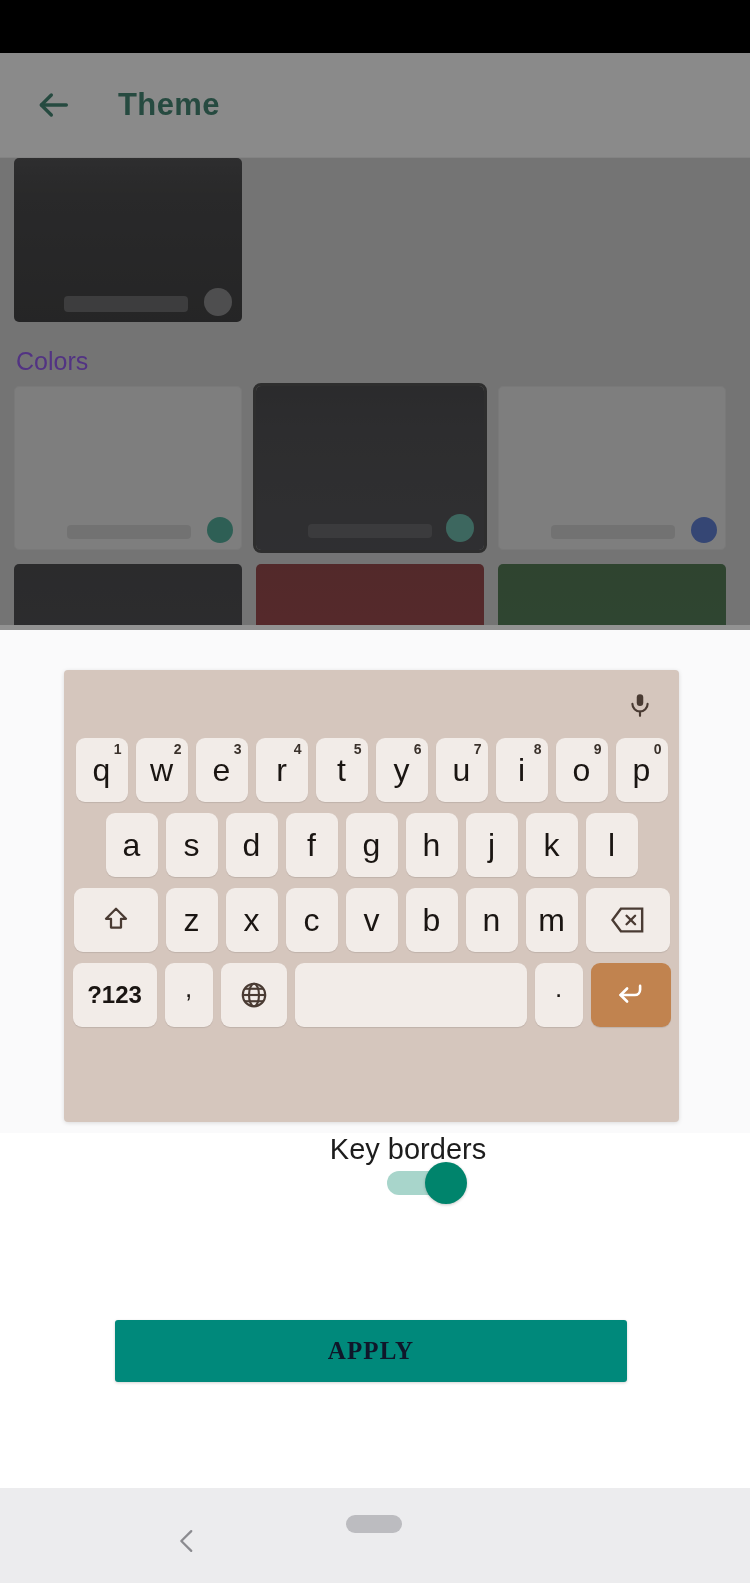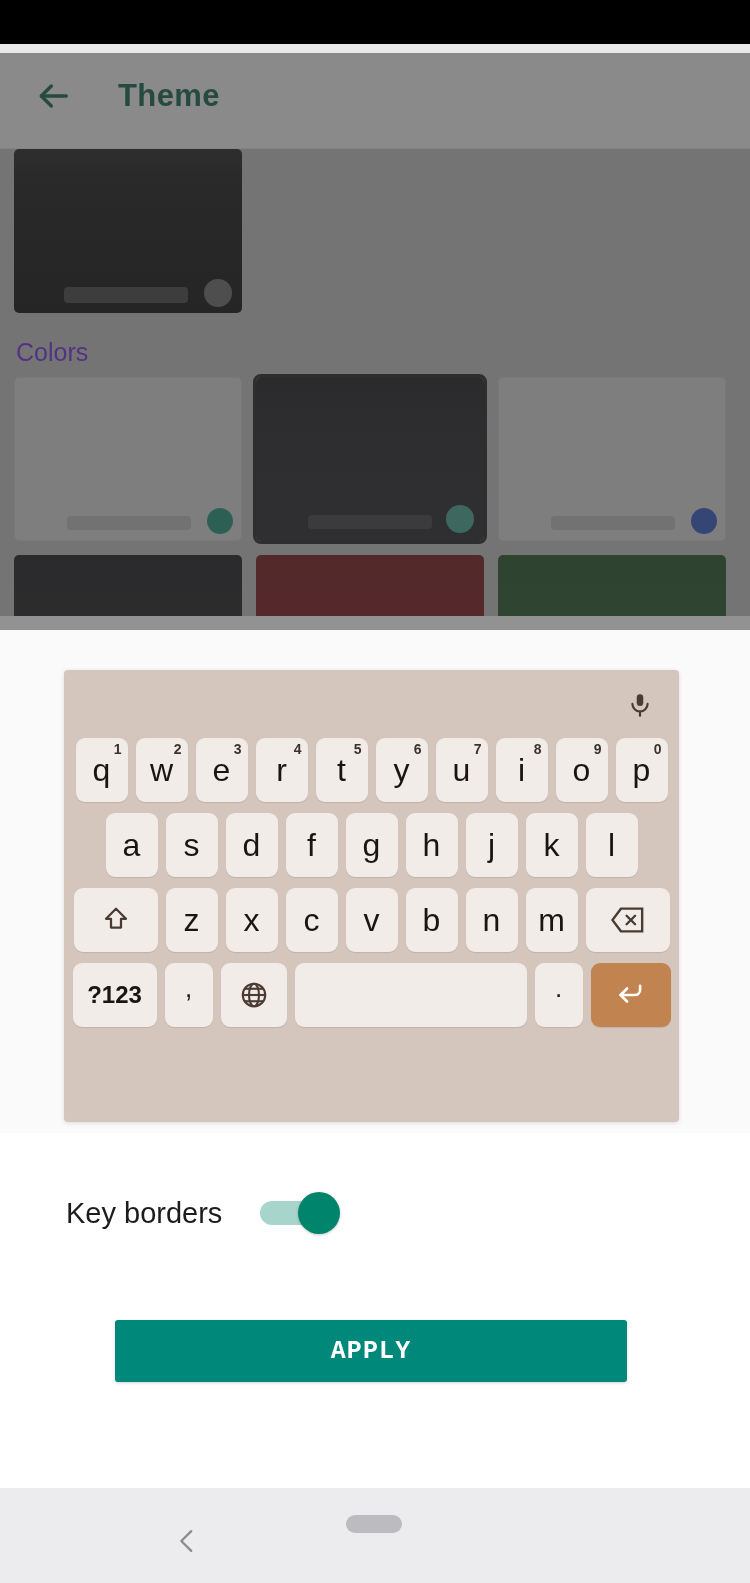--- a/index.html
+++ b/index.html
@@ -12,21 +12,21 @@
   #screen { position: relative; width: 750px; height: 1583px; background: #fafafa; }
 
   
   .status-bar {
     position: absolute; left: 0; top: 0; width: 750px; height: 53px;
     background: #000000;
   }
 
   
   .bg-page {
-    position: absolute; left: 0; top: 44px; width: 750px; height: 572px;
+    position: absolute; left: 0; top: 53px; width: 750px; height: 572px;
     background: #b9b9b9; overflow: hidden;
   }
   .appbar {
     position: relative; height: 105px; width: 750px;
     background: #e9e9e9;
     display: flex; align-items: center;
     border-bottom: 1px solid #dadada;
   }
   .back-arrow {
     margin-left: 30px; width: 46px; height: 46px;
@@ -108,41 +108,42 @@
   .key.punct { width: 48px; font-size: 26px; }
   .key.space { width: 232px; }
   .key.enter { width: 80px; background: #c1834f; color: #ffffff; }
   .key svg { display: block; }
 
   
   .setting-row {
     position: absolute; left: 0; top: 503px; width: 750px; height: 160px;
     display: flex; align-items: center; padding-left: 66px;
     background: #ffffff;
+    flex-direction: column;
   }
   .setting-label { font-size: 29px; color: #1c1c1c; }
   .switch {
     margin-left: 38px; position: relative; width: 80px; height: 34px;
   }
   .switch-track {
     position: absolute; left: 0; top: 5px; width: 72px; height: 24px;
     border-radius: 12px; background: #a8d5cb;
   }
   .switch-thumb {
     position: absolute; right: 0; top: 0; width: 42px; height: 42px;
     margin-top: -4px; border-radius: 50%; background: #00846c;
     box-shadow: 0 1px 3px rgba(0,0,0,.22);
   }
 
   
   .apply-btn {
     position: absolute; left: 115px; top: 690px;
     width: 512px; height: 62px; border: none; border-radius: 3px;
-    background: #00897b; color: #ffffff;
-    font-family: Liberation Mono, monospace;
+    background: #00897b; color: #0f172a;
+    font-family: Liberation Serif, serif;
     font-size: 25px; font-weight: 700; letter-spacing: 1.1px;
     cursor: pointer;
     box-shadow: 0 1px 3px rgba(0,0,0,.18);
   }
 
   
   .nav-bar {
     position: absolute; left: 0; top: 1488px; width: 750px; height: 95px;
     background: #ececee; display: flex; align-items: center;
   }

